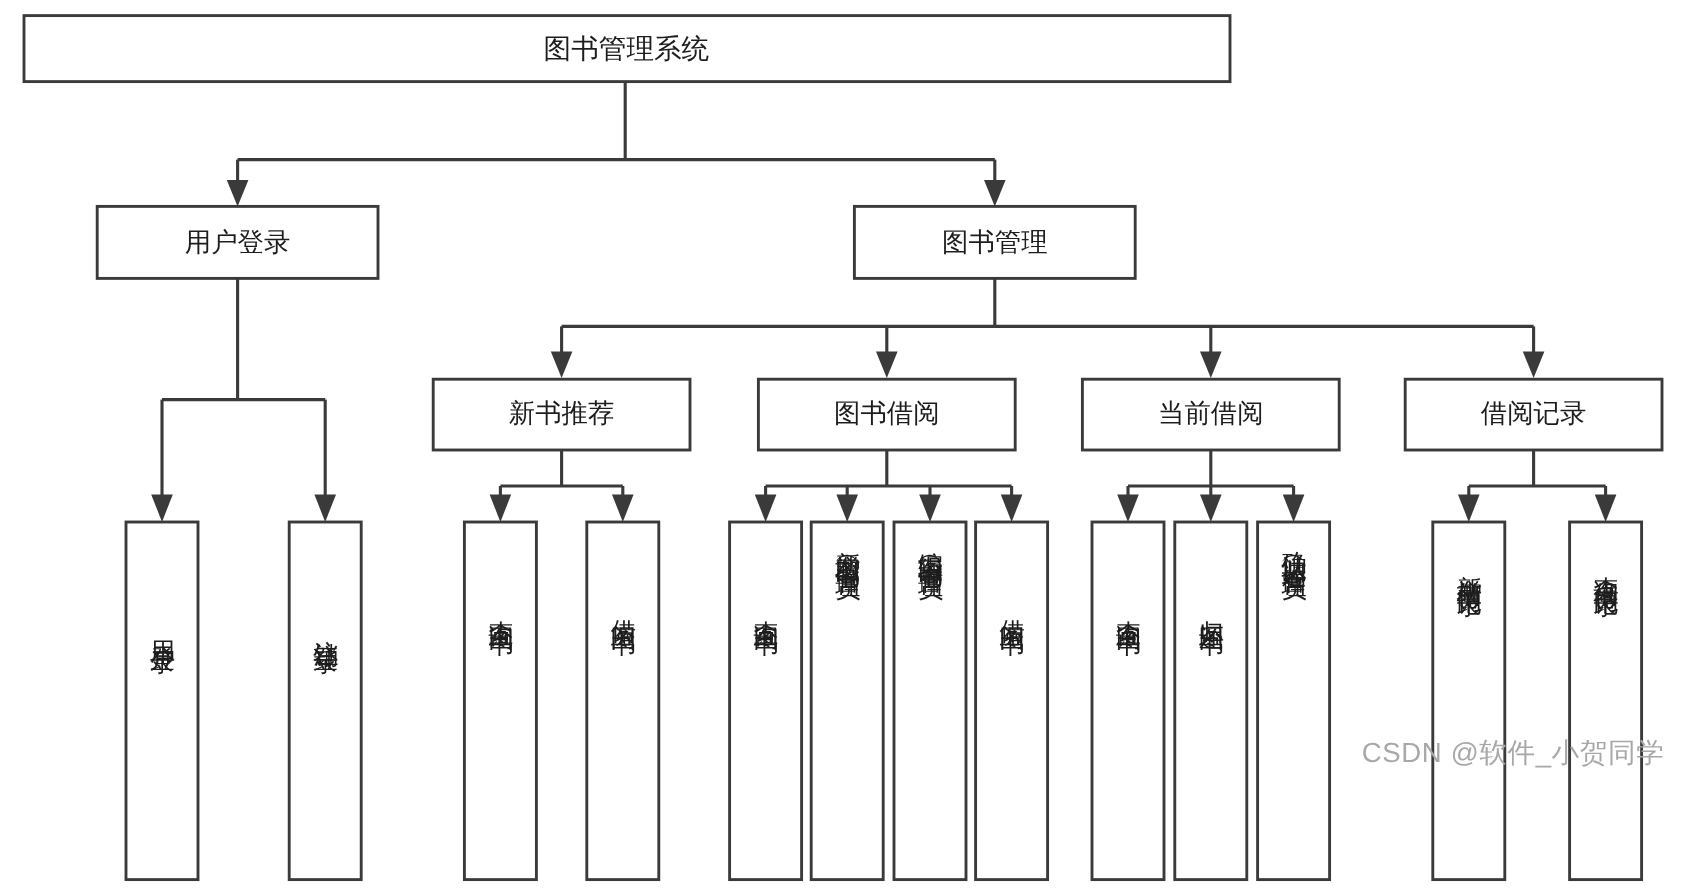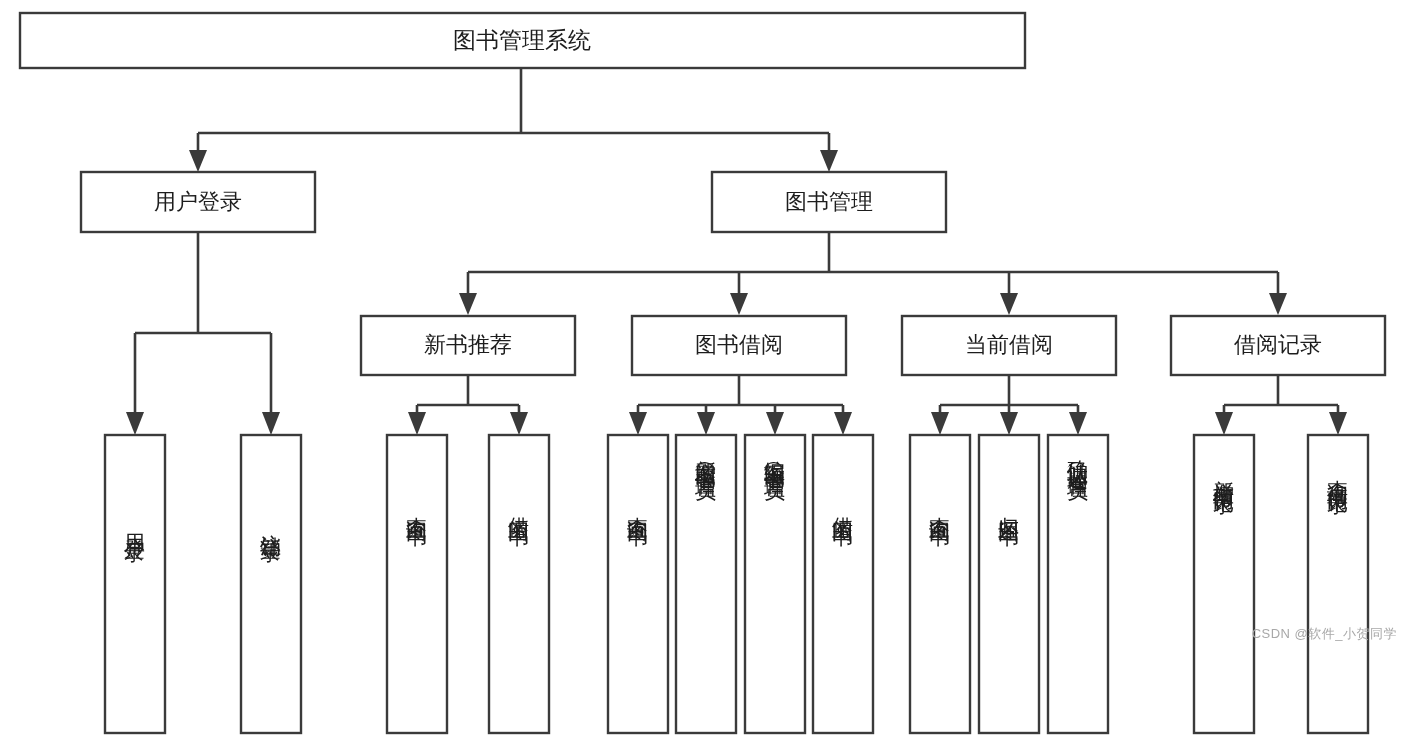--- a/index.html
+++ b/index.html
@@ -69,24 +69,24 @@
     text-orientation: upright;
     font-family: "Liberation Sans", "DejaVu Sans", sans-serif;
     font-size: 21px;
     line-height: 1;
     letter-spacing: 3px;
     color: #1d1d1d;
     white-space: nowrap;
   }
   #watermark {
     position: absolute;
-    right: 8px;
+    right: 18px;
     bottom: 8px;
     font-family: "Liberation Sans", "DejaVu Sans", sans-serif;
-    font-size: 13px;
+    font-size: 23px;
     color: #a8a8a8;
     letter-spacing: 0.5px;
     white-space: nowrap;
   }
 </style>
 </head>
 <body>
 
 <div id="diagram-root">
 

